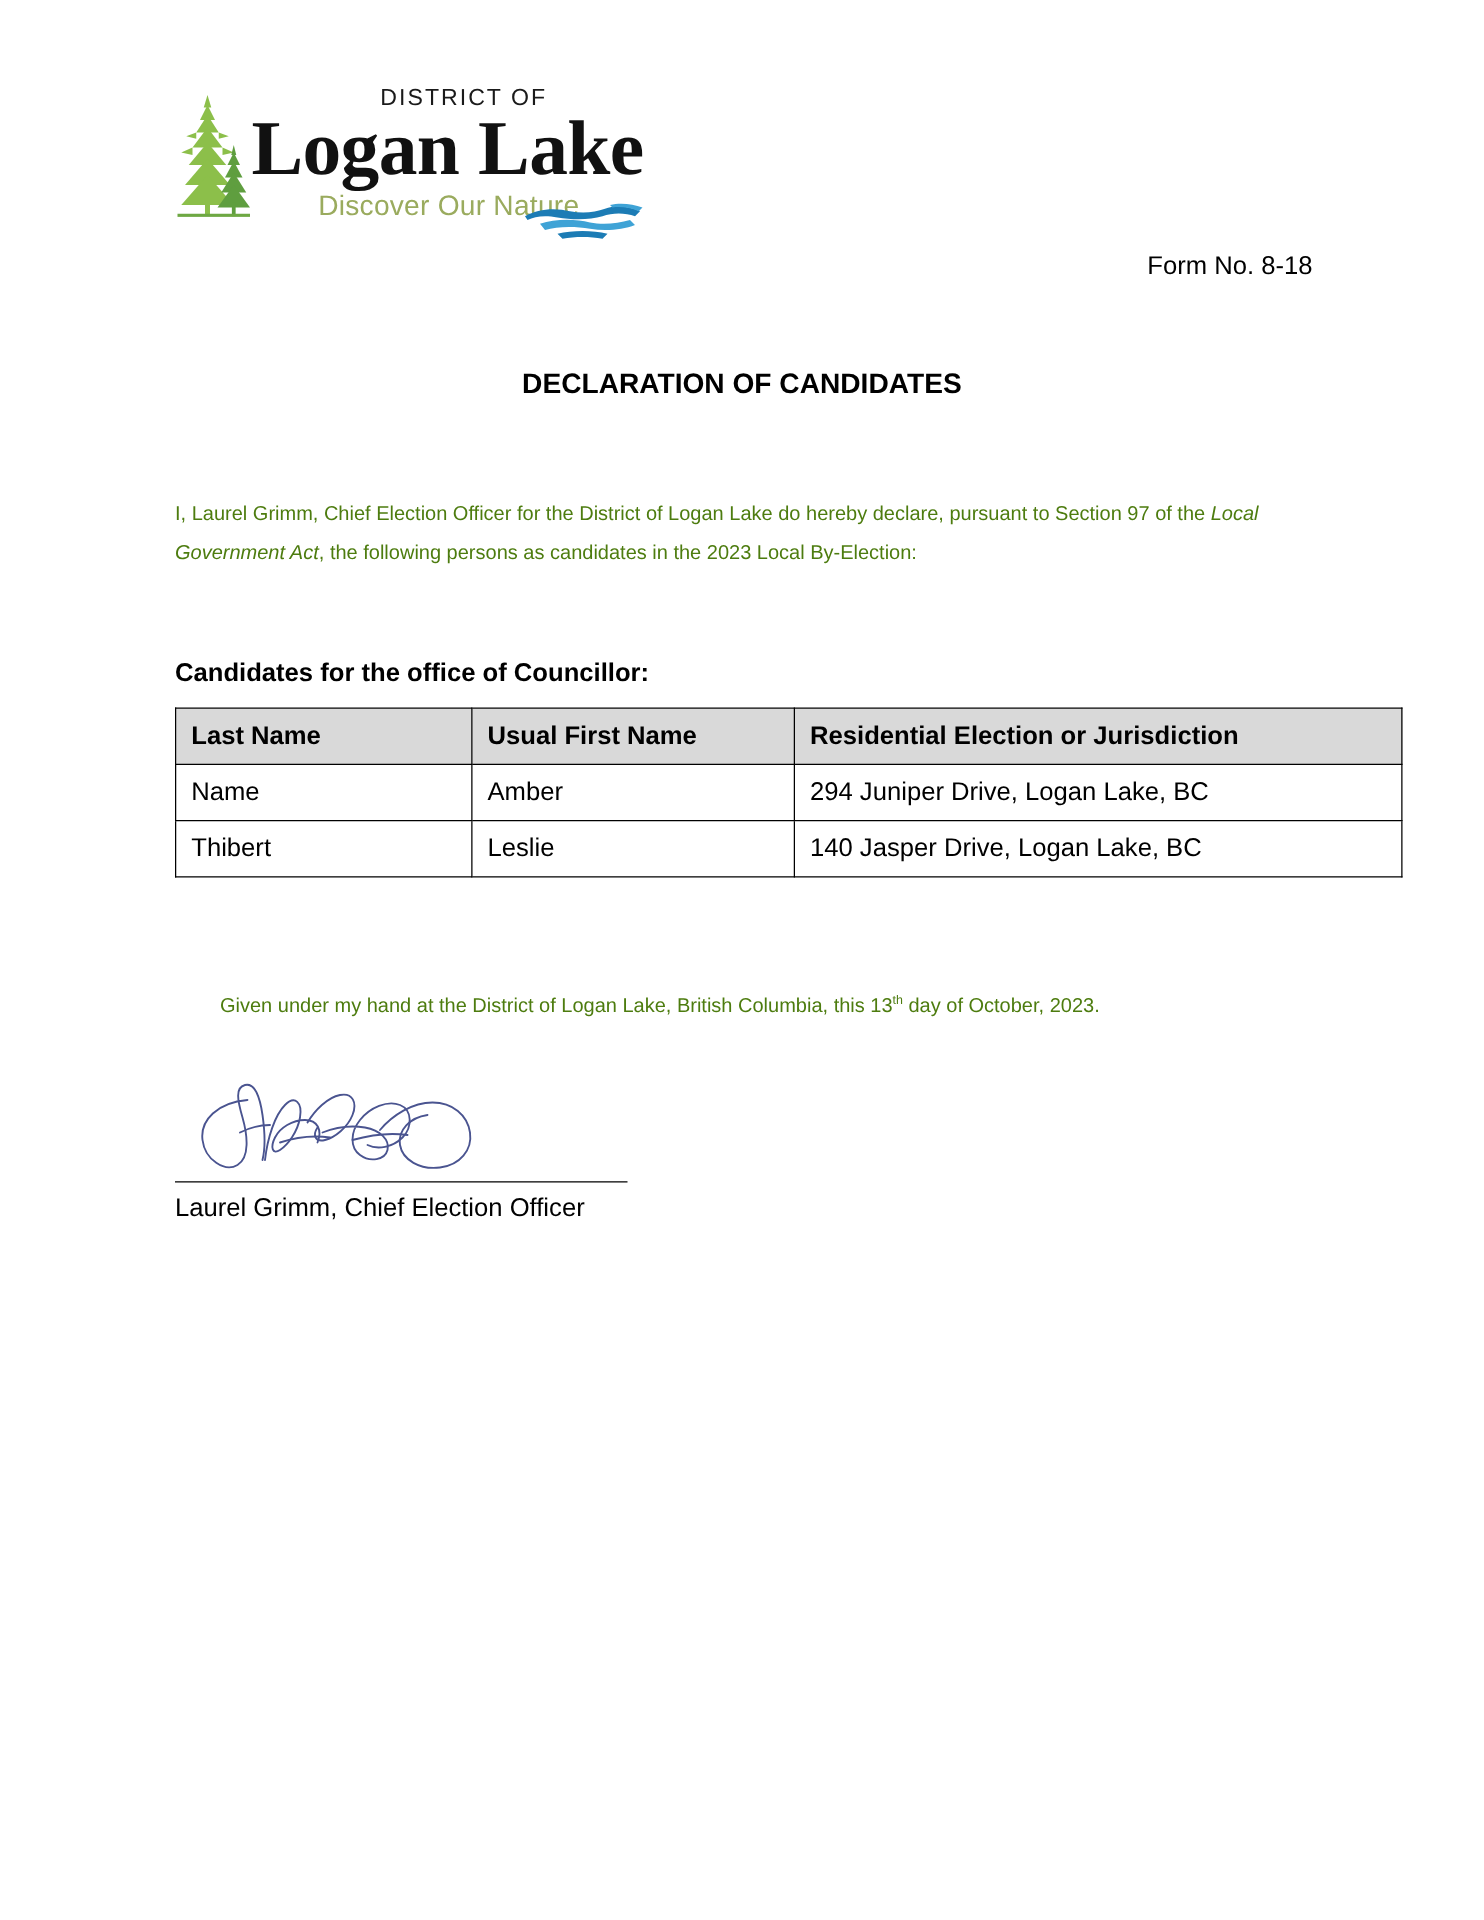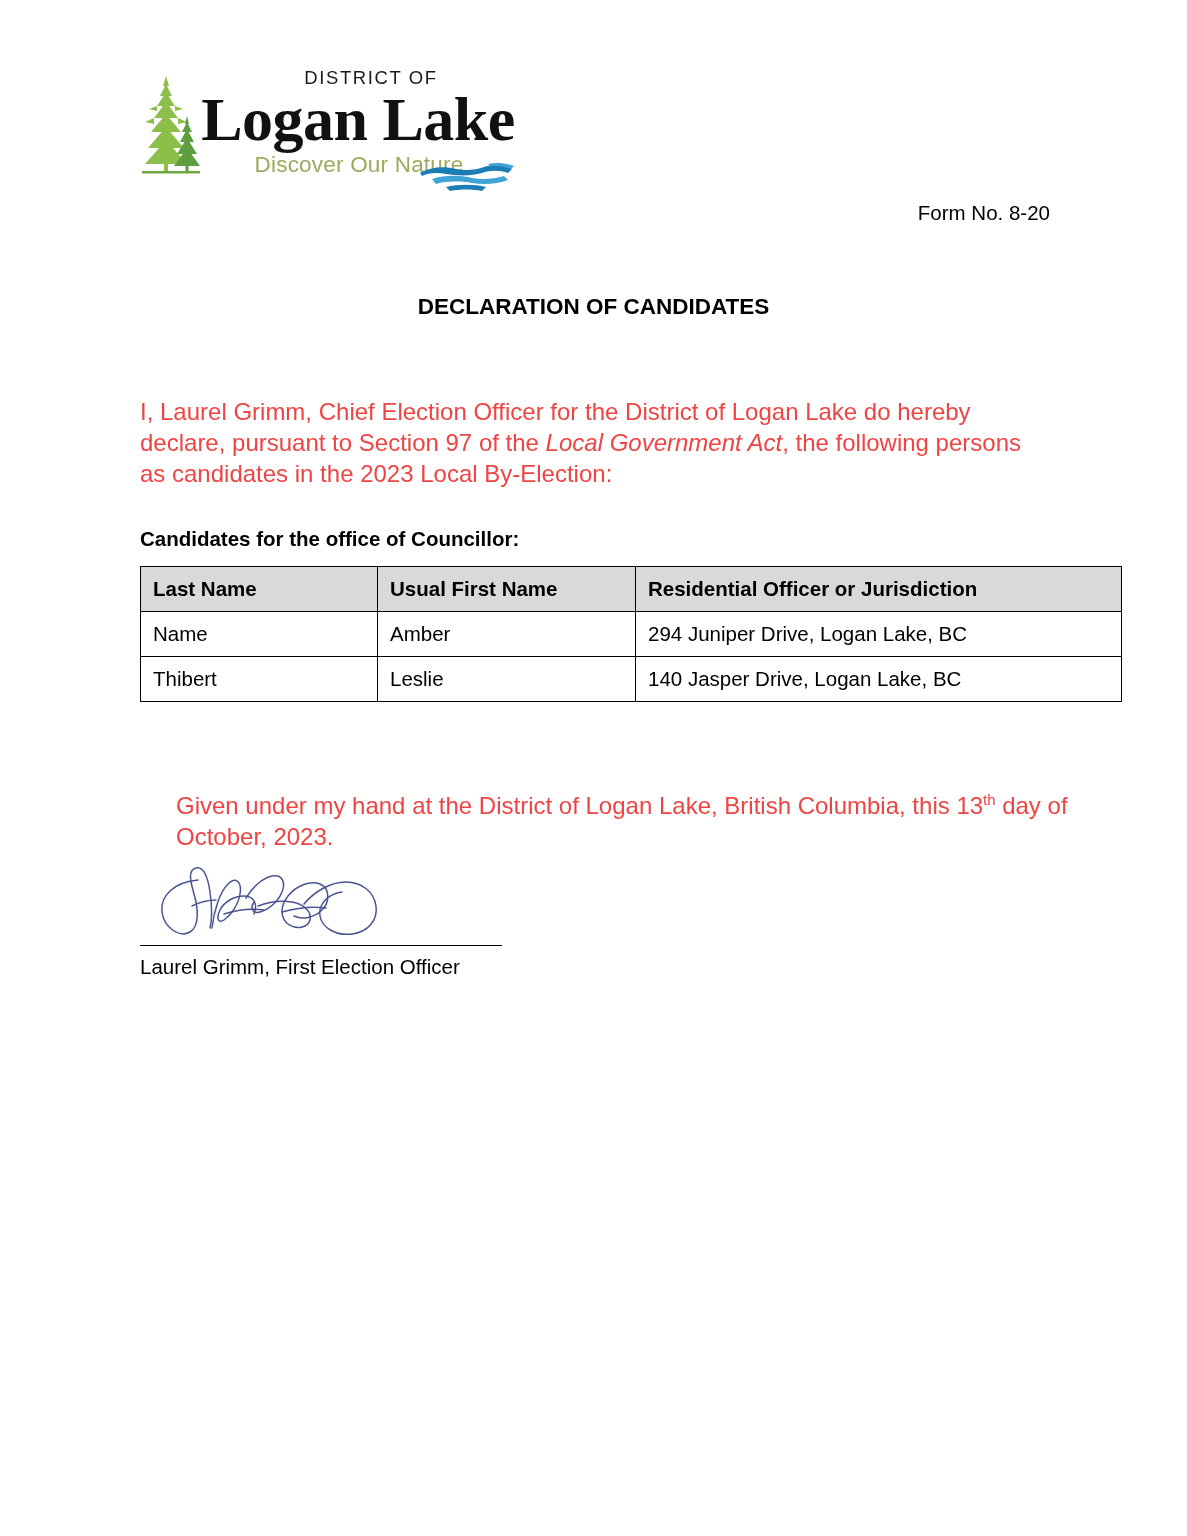--- a/index.html
+++ b/index.html
@@ -105,23 +105,23 @@
     color: #000;
     line-height: 1.35;
     margin-top: 3px;
   }
 
   
   .body-para {
     position: absolute;
     left: 140px;
     width: 908px;
-    font-size: 24px;
+    font-size: 16px;
     line-height: 31px;
-    color: #ef4444;
+    color: #4d7c0f;
     text-align: left;
   }
   #intro-para { top: 396px; }
   .italic { font-style: italic; }
 
   .section-heading {
     position: absolute;
     left: 140px;
     top: 527px;
     font-size: 20.5px;
@@ -238,36 +238,36 @@
     </div>
 
     <svg class="logo-water" viewBox="0 0 104 36">
       <path d="M4,13 C14,7 28,6 40,9 C50,11 60,10 68,7 C76,4 88,5 96,9 L92,13 C84,10 74,10 66,13 C56,16 42,16 30,14 C20,12 12,13 6,16 Z" fill="#1c7cb5"></path>
       <path d="M16,19 C28,15 44,15 56,18 C66,20 78,19 88,16 L92,20 C82,24 68,25 56,23 C44,21 30,21 20,24 Z" fill="#3fa3d6"></path>
       <path d="M30,27 C42,24 58,24 70,27 L66,31 C56,29 44,29 34,31 Z" fill="#1c7cb5"></path>
       <path d="M72,4 C80,2 90,3 98,6 L95,9 C88,6 80,5 74,6 Z" fill="#3fa3d6"></path>
     </svg>
   </div>
 
-  <div class="form-no">Form No. 8-20</div>
+  <div class="form-no">Form No. 8-18</div>
 
   <div class="title-block">
     <div class="title-line2">DECLARATION OF CANDIDATES</div>
   </div>
 
   <div class="body-para" id="intro-para"><span>I, Laurel Grimm, Chief Election Officer for the District of Logan Lake do hereby declare, pursuant to Section 97 of the </span><span class="italic">Local Government Act</span><span>, the following persons as candidates in the 2023 Local By-Election:</span></div>
 
   <div class="section-heading">Candidates for the office of Councillor:</div>
 
   <table class="cand-table">
     <thead>
       <tr>
         <th class="col-last">Last Name</th>
         <th class="col-first">Usual First Name</th>
-        <th class="col-addr">Residential Officer or Jurisdiction</th>
+        <th class="col-addr">Residential Election or Jurisdiction</th>
       </tr>
     </thead>
     <tbody>
       <tr>
         <td>Name</td>
         <td>Amber</td>
         <td>294 Juniper Drive, Logan Lake, BC</td>
       </tr>
       <tr>
         <td>Thibert</td>
@@ -286,16 +286,16 @@
         <path d="M38,44 C46,40 54,38 62,38"></path>
         <path d="M58,66 C60,48 66,30 74,22 C82,14 88,20 86,32 C84,44 76,54 70,58 C64,62 62,56 66,48 C70,40 80,34 90,34 C100,34 104,42 100,52"></path>
         <path d="M92,36 C98,26 108,16 118,14 C128,12 132,20 128,30 C124,40 114,48 106,50 C98,52 96,46 100,40"></path>
         <path d="M104,44 C114,40 126,38 138,40 C150,42 158,50 156,58 C154,66 142,68 134,62 C126,56 126,44 134,34 C142,24 156,18 166,22 C176,26 176,40 168,48 C160,56 148,58 140,54"></path>
         <path d="M128,50 C142,46 158,44 172,46"></path>
         <path d="M150,42 C160,30 176,20 192,20 C208,20 220,30 222,44 C224,58 214,70 198,72 C182,74 168,66 166,54 C164,42 174,32 188,30"></path>
         <path d="M70,52 C82,48 96,46 110,48"></path>
       </g>
     </svg>
     <div class="signature-line"></div>
-    <div class="signature-caption">Laurel Grimm, First Election Officer</div>
+    <div class="signature-caption">Laurel Grimm, Chief Election Officer</div>
   </div>
 
 </div>
 
 </body></html>

